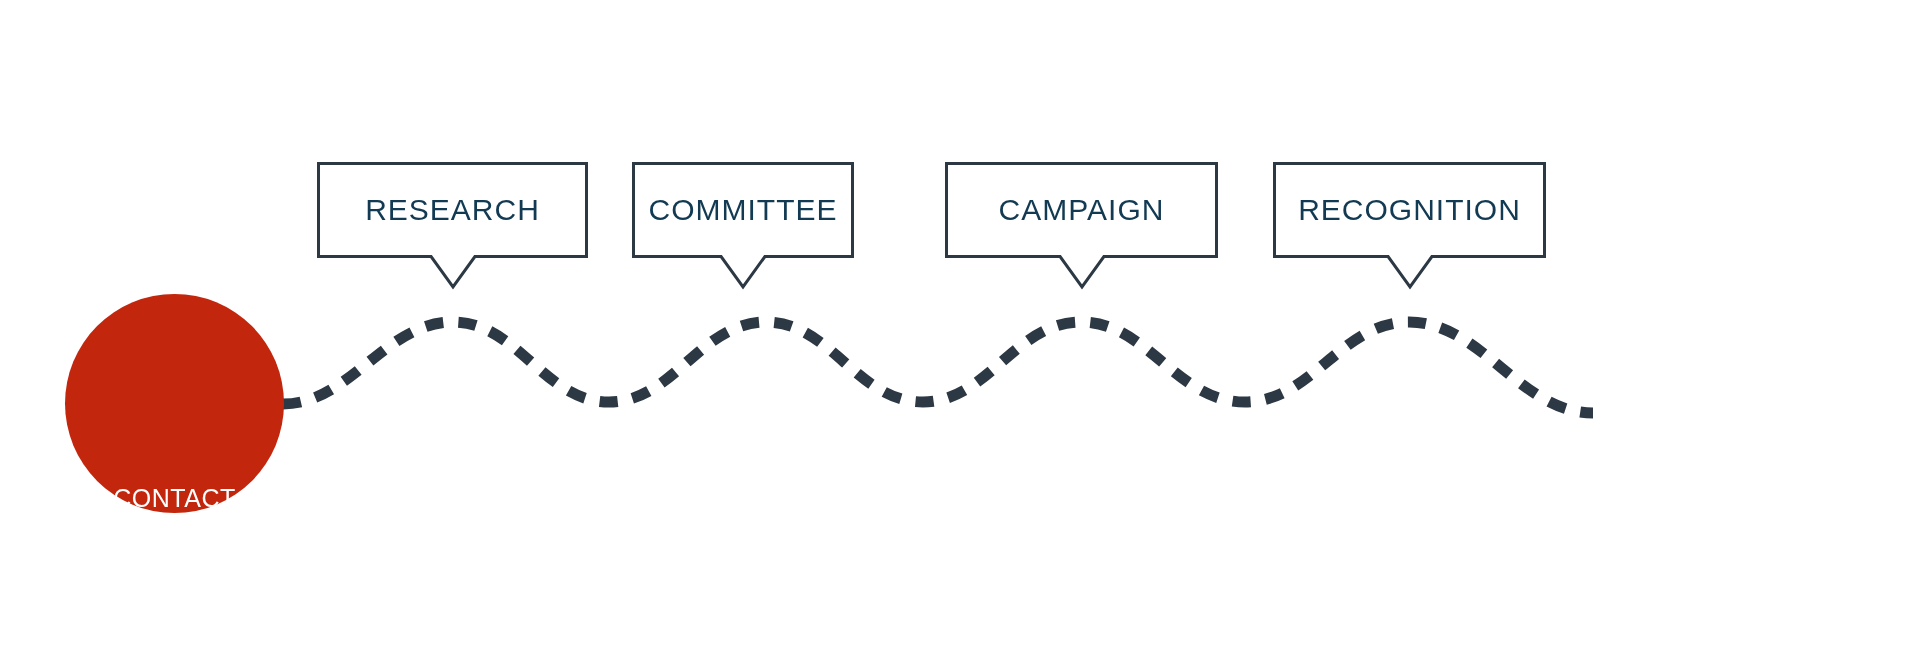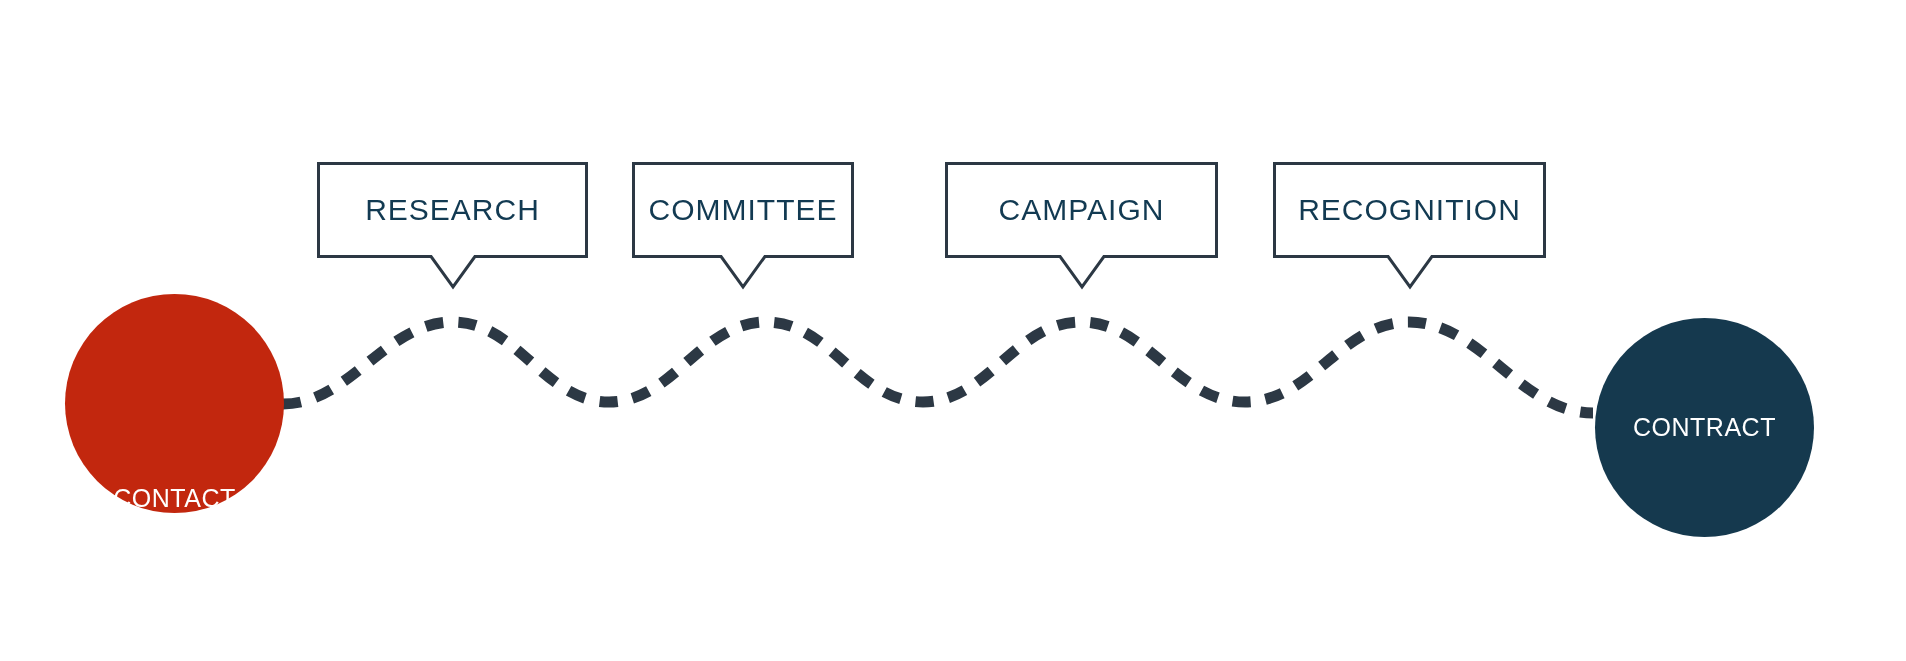--- a/index.html
+++ b/index.html
@@ -125,17 +125,14 @@
     <span class="bubble-label">RECOGNITION</span>
     <svg class="bubble-tail" viewBox="0 0 50 36" xmlns="http://www.w3.org/2000/svg">
       <path d="M 2,0 L 25,32 L 48,0"></path>
     </svg>
   </div>
 
   <div class="node node-start">
     <span class="node-label">CONTACT</span>
   </div>
 
-  <div class="node node-end">
-    <span class="node-label">CONTRACT</span>
-  </div>
 
 </div>
 
 </body></html>

